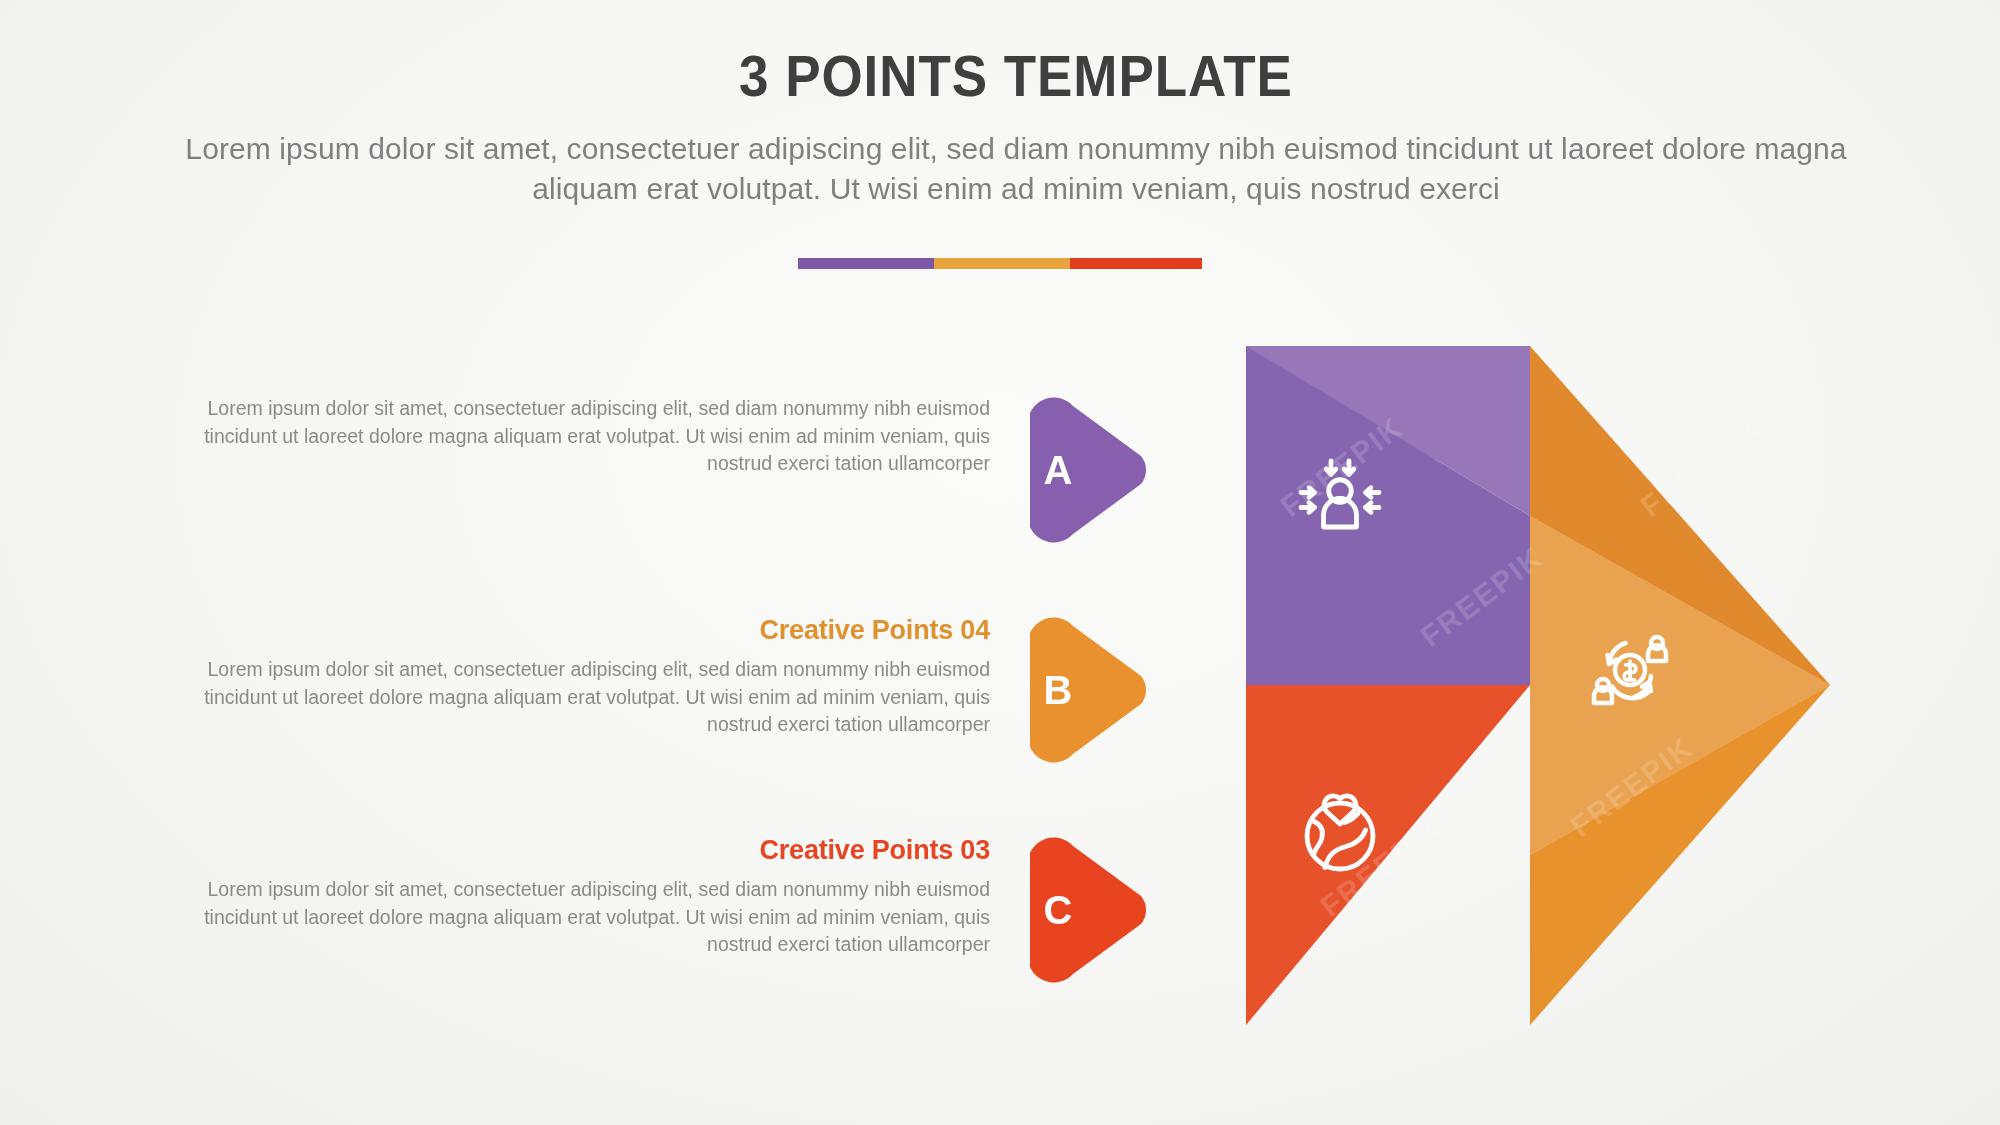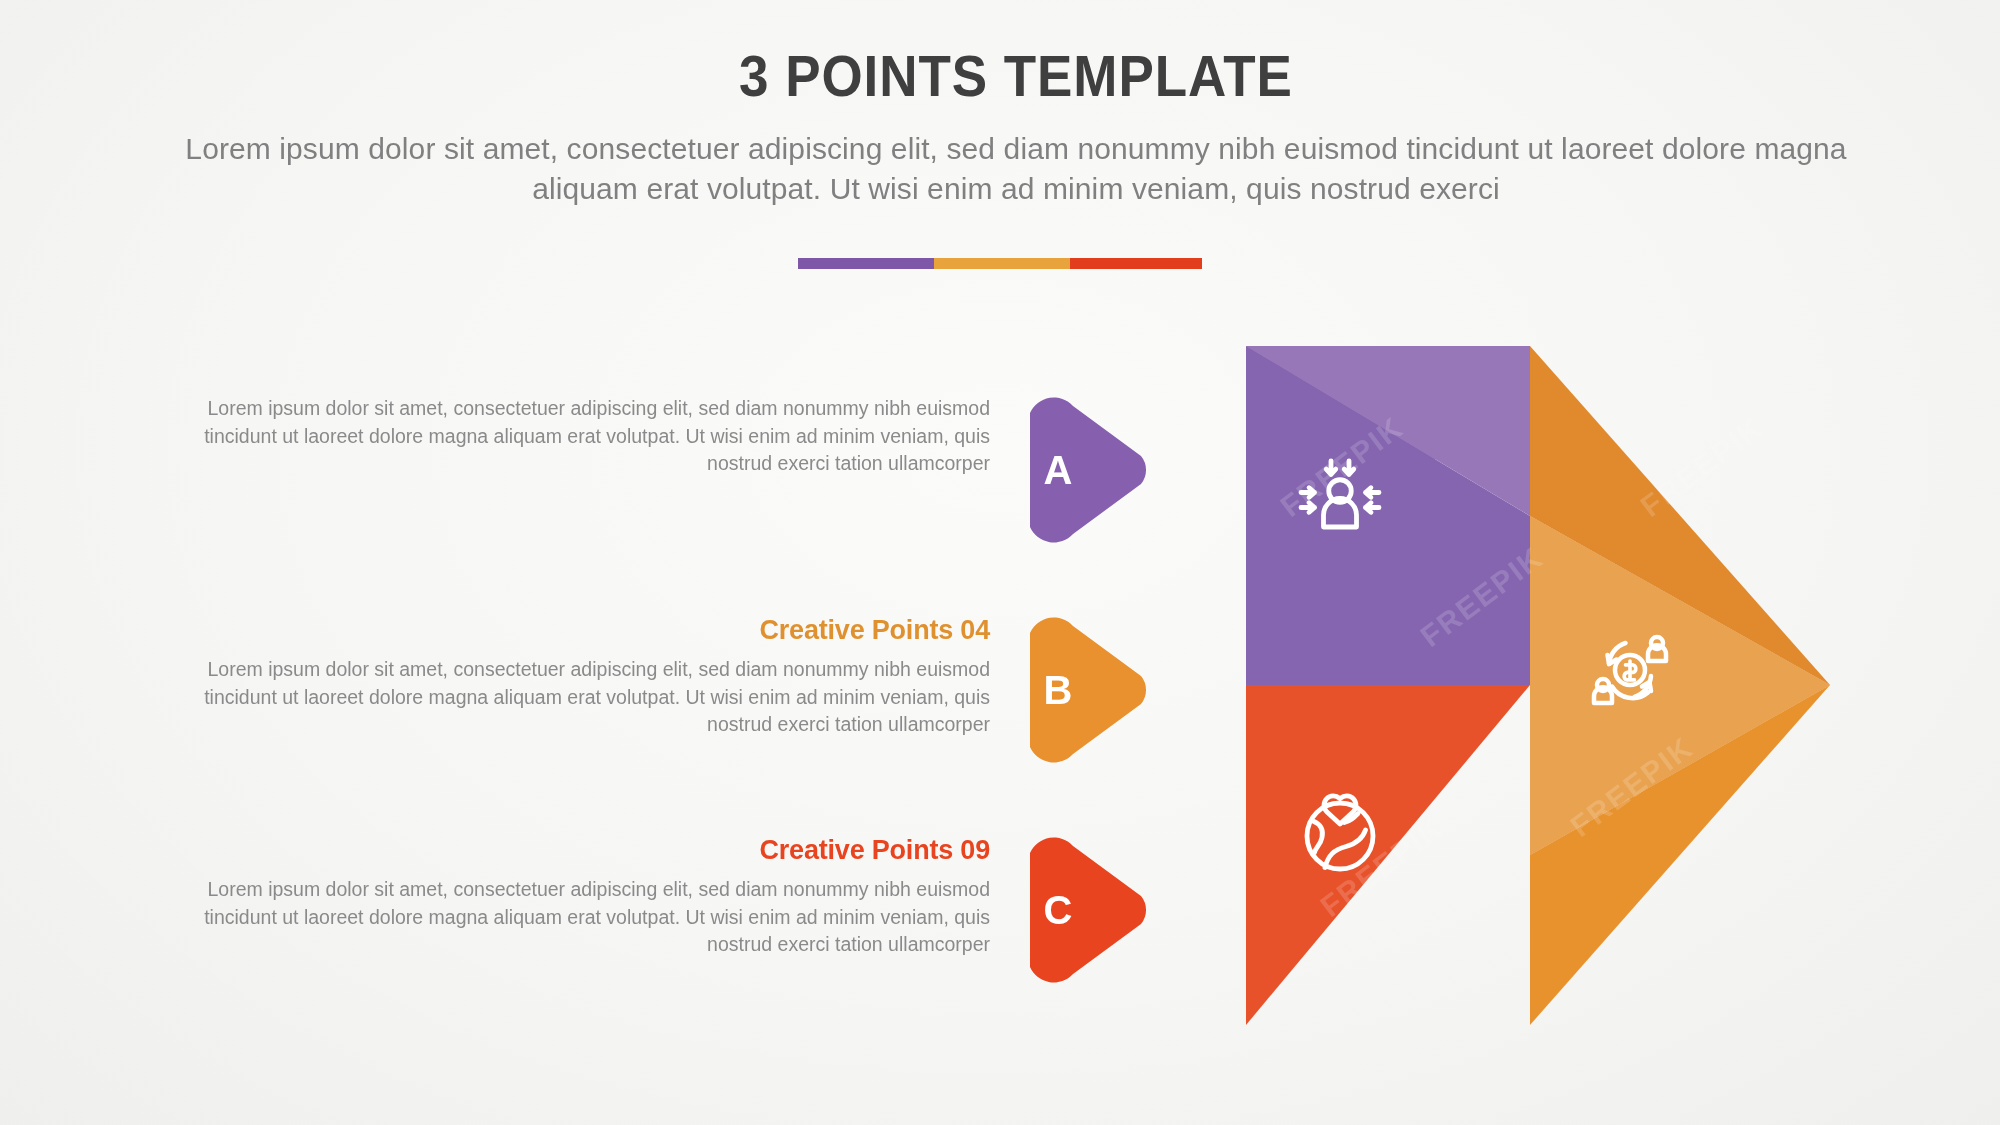--- a/index.html
+++ b/index.html
@@ -179,21 +179,21 @@
     <div class="point-row">
       <p class="point-body" style="color: rgb(138, 138, 138);">Lorem ipsum dolor sit amet, consectetuer adipiscing elit, sed diam nonummy nibh euismod tincidunt ut laoreet dolore magna aliquam erat volutpat. Ut wisi enim ad minim veniam, quis nostrud exerci tation ullamcorper</p>
     </div>
 
     <div class="point-row">
       <h2 class="point-heading" style="color: rgb(224, 145, 47);">Creative Points 04</h2>
       <p class="point-body" style="color: rgb(138, 138, 138);">Lorem ipsum dolor sit amet, consectetuer adipiscing elit, sed diam nonummy nibh euismod tincidunt ut laoreet dolore magna aliquam erat volutpat. Ut wisi enim ad minim veniam, quis nostrud exerci tation ullamcorper</p>
     </div>
 
     <div class="point-row">
-      <h2 class="point-heading" style="color: rgb(232, 68, 31);">Creative Points 09</h2>
+      <h2 class="point-heading" style="color: rgb(232, 68, 31);">Creative Points 03</h2>
       <p class="point-body" style="color: rgb(138, 138, 138);">Lorem ipsum dolor sit amet, consectetuer adipiscing elit, sed diam nonummy nibh euismod tincidunt ut laoreet dolore magna aliquam erat volutpat. Ut wisi enim ad minim veniam, quis nostrud exerci tation ullamcorper</p>
     </div>
 
   </div>
 
   <div class="badges">
 
     <div class="badge-slot">
       <div class="badge">
         <svg viewBox="0 0 155 150" xmlns="http://www.w3.org/2000/svg" aria-hidden="true">

